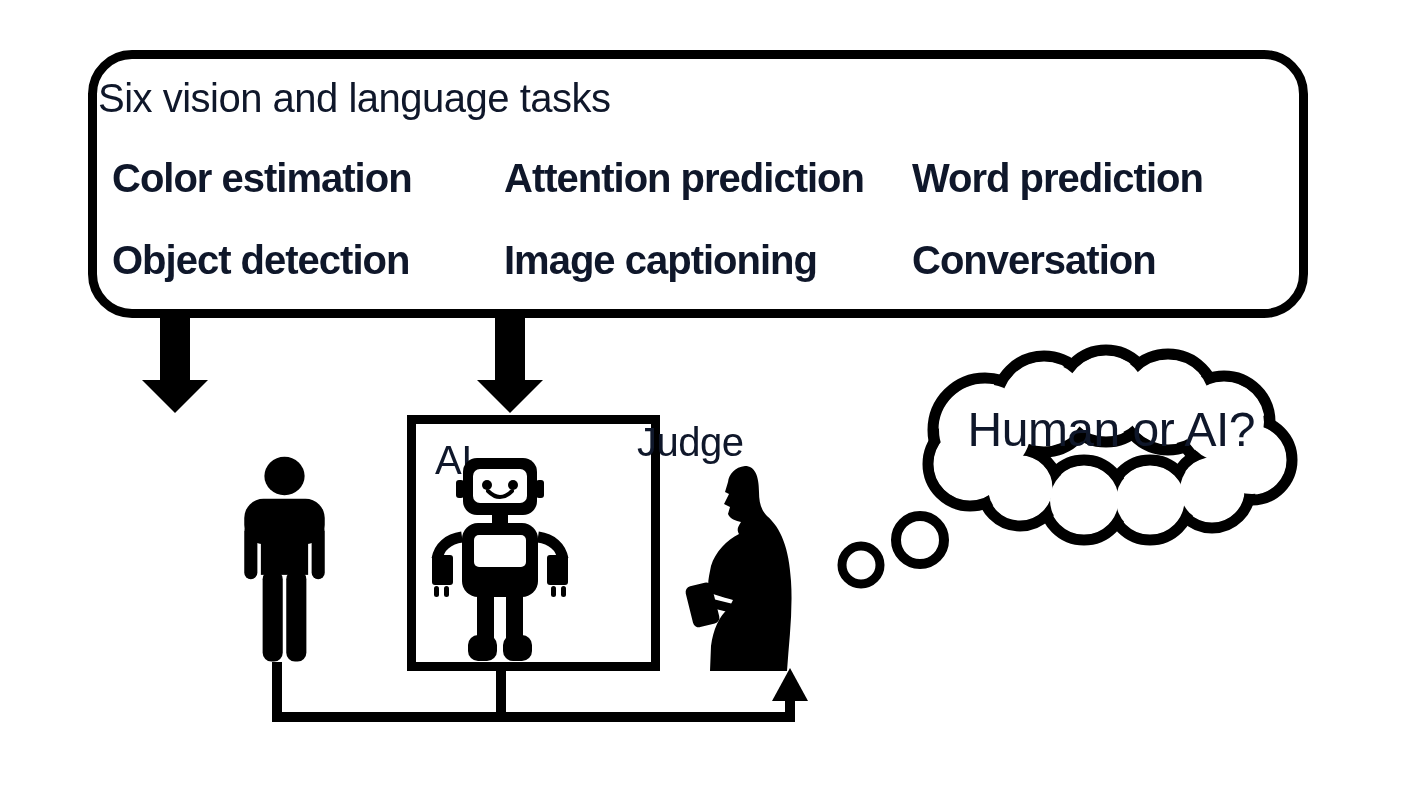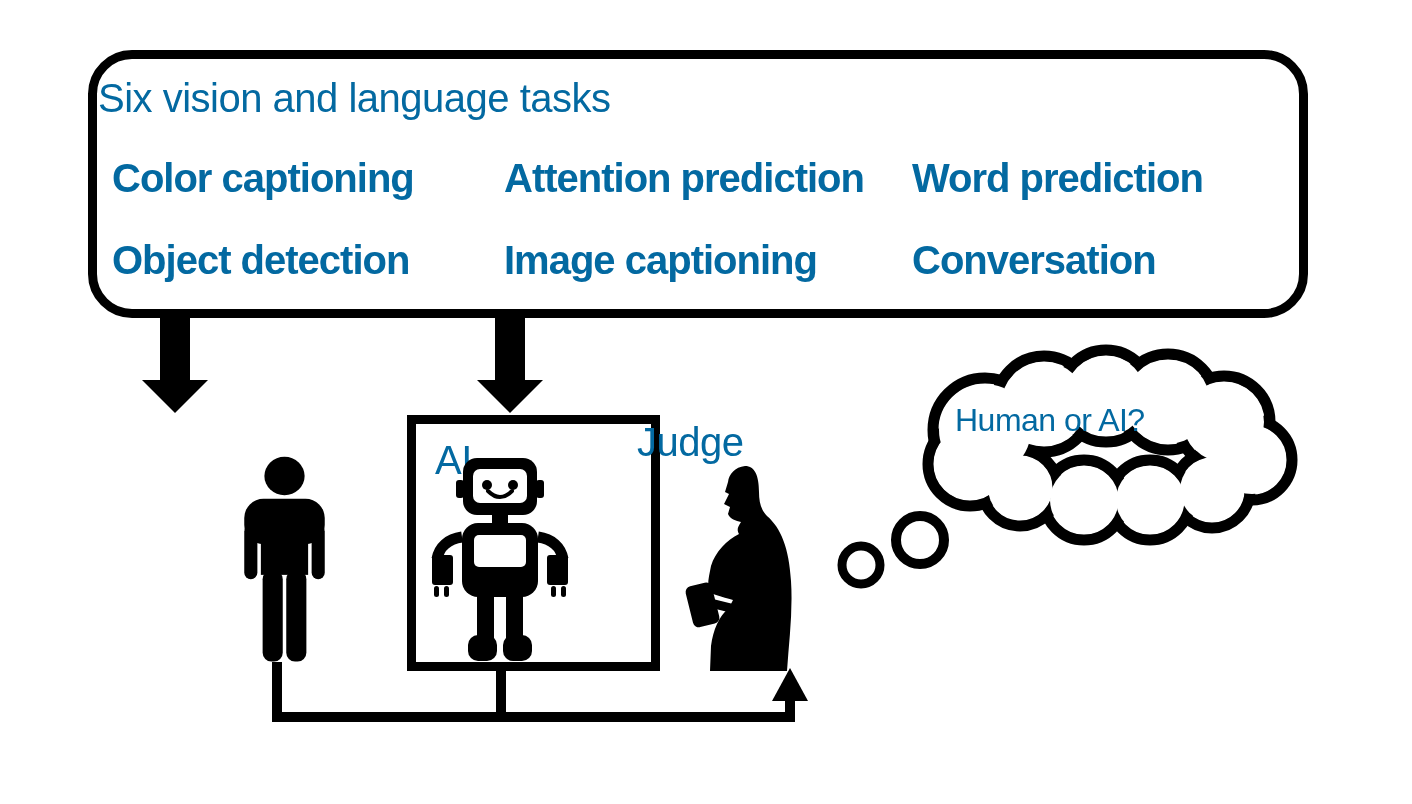--- a/index.html
+++ b/index.html
@@ -1,18 +1,18 @@
 <!DOCTYPE html>
 <html><head>
 <meta charset="utf-8">
 <style>
   html,body{margin:0;padding:0;background:#ffffff;}
   .page{
     position:relative;width:1412px;height:804px;background:#ffffff;
-    font-family:"Liberation Sans",sans-serif;color:#0369a1;overflow:hidden;border-radius:9px;
+    font-family:"Liberation Sans",sans-serif;color:#0f172a;overflow:hidden;border-radius:9px;
   }
   .tasks-panel{
     position:absolute;left:88px;top:50px;width:1220px;height:268px;
     border:9px solid #000;border-radius:44px;background:#fff;box-sizing:border-box;
   }
   .panel-title{
     position:absolute;left:98px;top:76px;font-size:40px;font-weight:400;
     letter-spacing:-0.5px;white-space:nowrap;
   }
   .task{
@@ -28,33 +28,33 @@
   .ai-box{left:376px;top:415px;width:253px;height:256px;margin-left:31px;}
   .player-label{
     position:absolute;left:15px;top:12px;font-size:40px;font-weight:400;
     letter-spacing:-0.5px;white-space:nowrap;
   }
   .judge-label{
     position:absolute;left:637px;top:420px;font-size:40px;font-weight:400;
     letter-spacing:-0.5px;white-space:nowrap;
   }
   .thought-text{
-    position:absolute;left:955px;top:402px;width:300px;text-align:left;
-    font-size:32px;font-weight:400;letter-spacing:-0.5px;white-space:nowrap;
+    position:absolute;left:955px;top:402px;width:300px;text-align:right;
+    font-size:48px;font-weight:400;letter-spacing:-0.5px;white-space:nowrap;
   }
   svg.overlay{position:absolute;left:0;top:0;width:1412px;height:804px;}
 </style>
 </head>
 <body>
 
 <div class="page">
 
   <div class="tasks-panel"></div>
   <div class="panel-title">Six vision and language tasks</div>
-  <span class="task c1 r1">Color captioning</span>
+  <span class="task c1 r1">Color estimation</span>
   <span class="task c2 r1">Attention prediction</span>
   <span class="task c3 r1">Word prediction</span>
   <span class="task c1 r2">Object detection</span>
   <span class="task c2 r2">Image captioning</span>
   <span class="task c3 r2">Conversation</span>
 
   <div class="player-box ai-box">
     <span class="player-label" style="left:19px;top:14px;">AI</span>
   </div>
 

